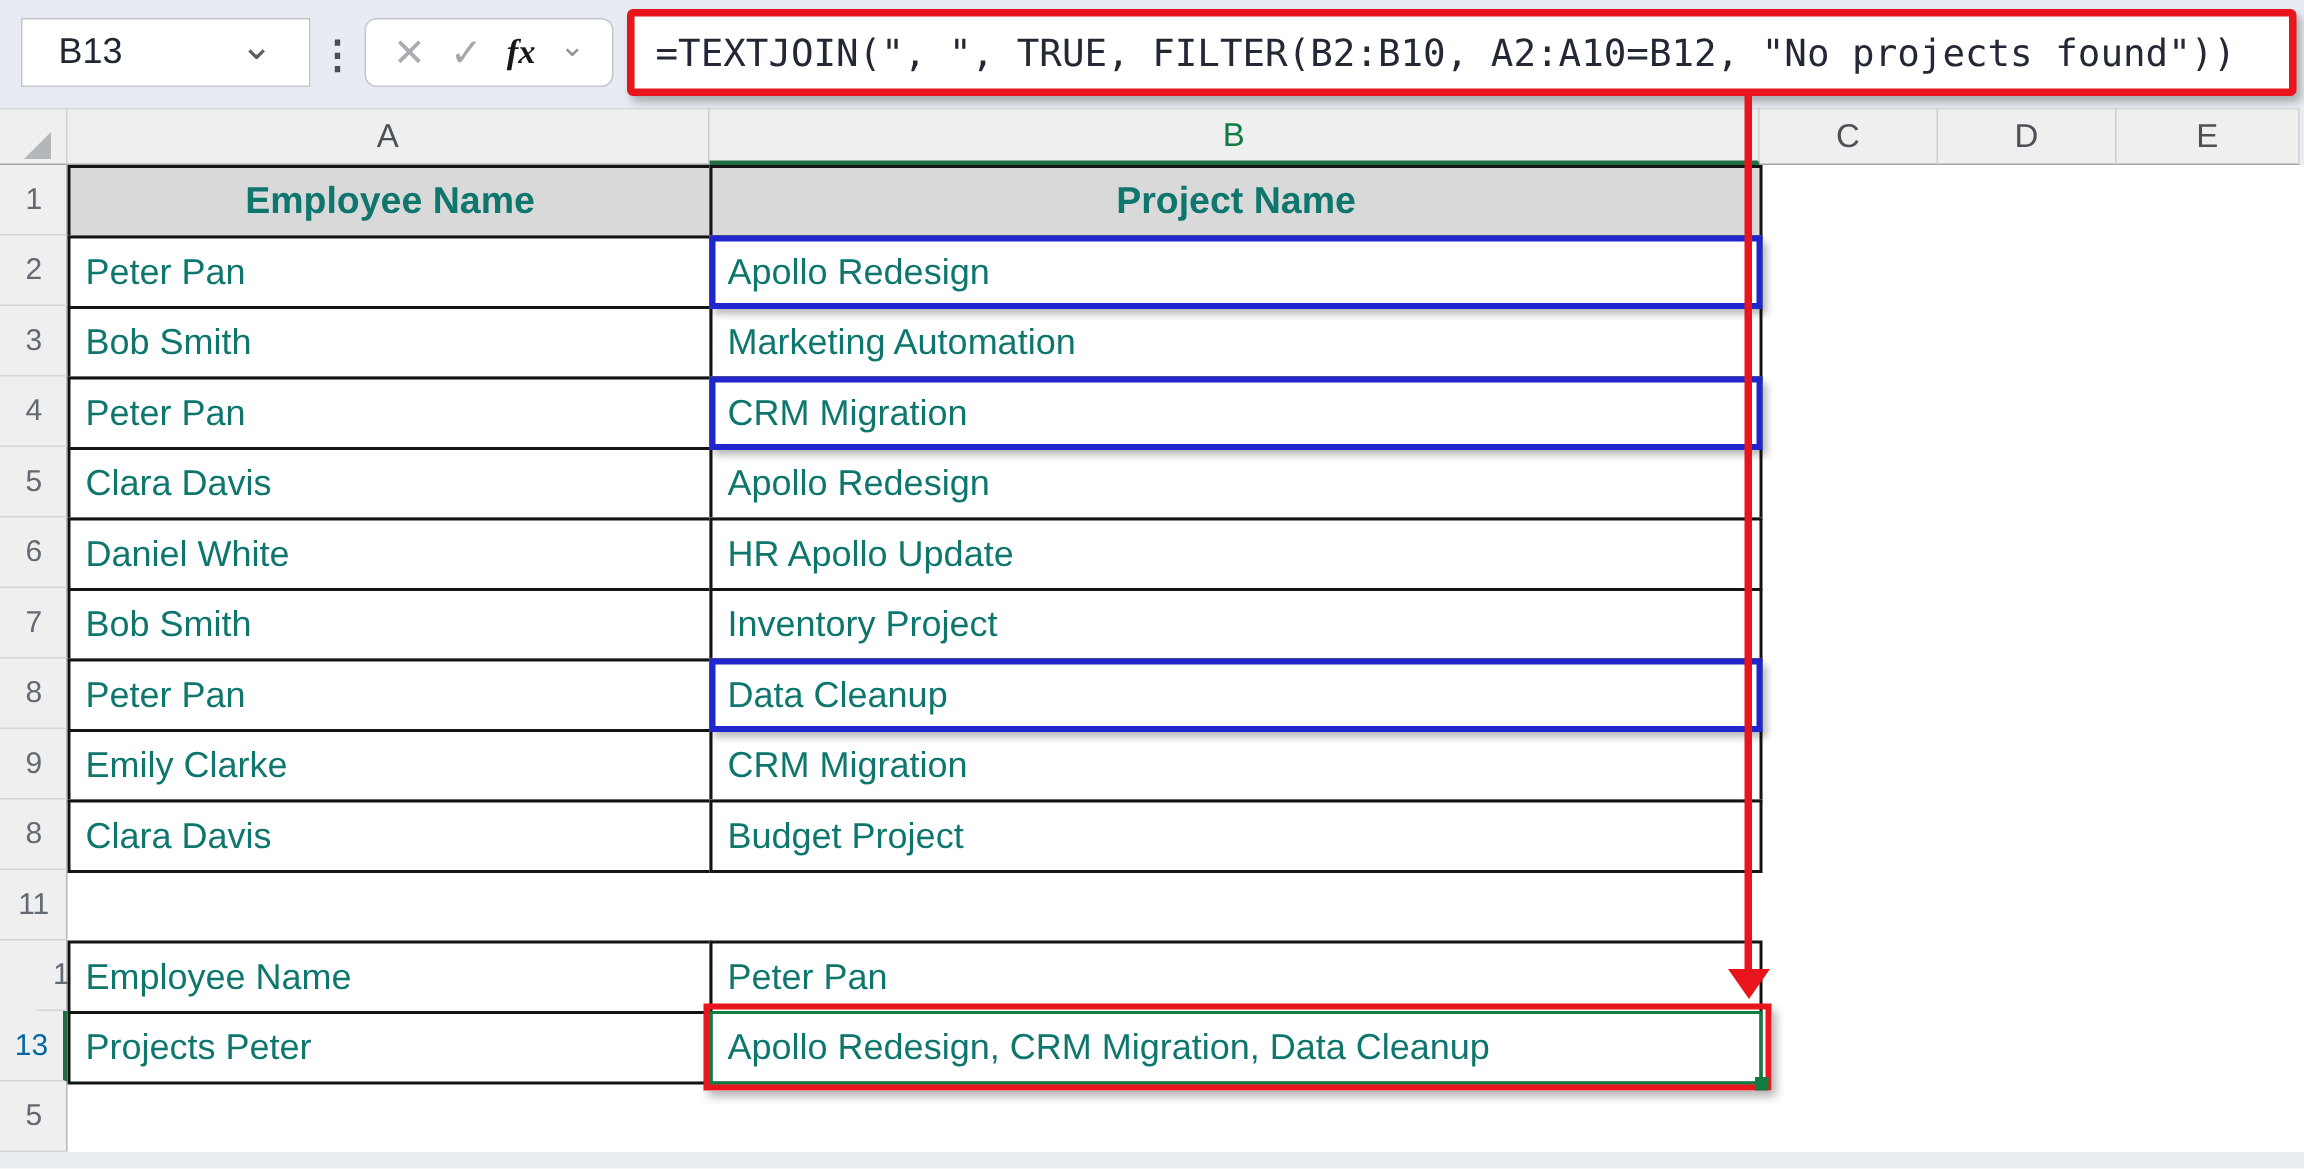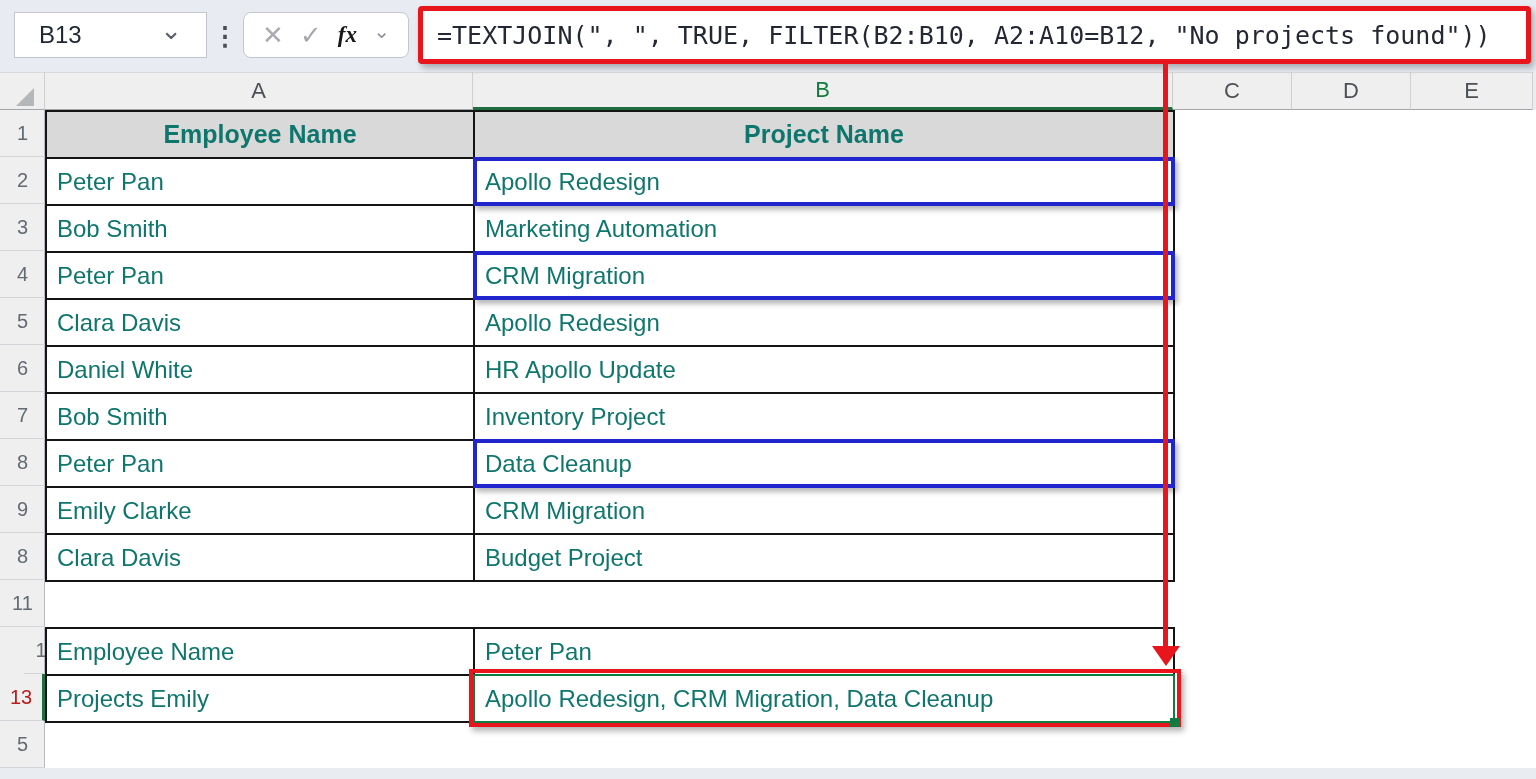--- a/index.html
+++ b/index.html
@@ -33,21 +33,21 @@
           font-size:22px;color:#4c5157;border-right:1px solid #cfcfcf;border-bottom:1px solid #a2a6ab;z-index:2;}
   .colhdr.selected{color:#107c41;border-bottom:3px solid #1e6e42;font-weight:400;}
   #corner{left:0;top:72px;width:45px;height:38px;border-right:1px solid #cfcfcf;border-bottom:1px solid #a2a6ab;z-index:2;}
   #corner .tri{position:absolute;left:16px;top:16px;width:0;height:0;
                border-left:18px solid transparent;border-bottom:18px solid #b4b7ba;}
 
   
   #rowstrip{left:0;top:110px;width:45px;height:658px;background:#efefef;border-right:1px solid #b7babe;z-index:2;}
   .rowhdr{left:0;width:45px;height:47px;display:flex;align-items:center;justify-content:center;
           font-size:20px;color:#636a72;border-bottom:1px solid #d2d5d9;z-index:2;}
-  .rowhdr.selected{color:#b91c1c;border-right:3px solid #1e6e42;}
+  .rowhdr.selected{color:#0369a1;border-right:3px solid #1e6e42;}
 
   
   #sheet{left:45px;top:110px;width:1491px;height:658px;background:#fff;z-index:1;}
   .cell{border:2px solid #141414;background:#fff;display:flex;align-items:center;
         padding:0 10px;font-size:24px;color:#0f766e;white-space:nowrap;overflow:hidden;z-index:2;}
   .cell.hdr{background:#d9d9d9;font-weight:700;justify-content:center;font-size:25px;}
   .colA{left:45px;width:430px;}
   .colB{left:473px;width:702px;}
   .h49{height:49px;}
 
@@ -129,21 +129,21 @@
 <div class="abs cell colB h49" style="top:392px;">Inventory Project</div>
 <div class="abs cell colA h49" style="top:439px;">Peter Pan</div>
 <div class="abs cell colB h49" style="top:439px;">Data Cleanup</div>
 <div class="abs cell colA h49" style="top:486px;">Emily Clarke</div>
 <div class="abs cell colB h49" style="top:486px;">CRM Migration</div>
 <div class="abs cell colA h49" style="top:533px;">Clara Davis</div>
 <div class="abs cell colB h49" style="top:533px;">Budget Project</div>
 
 <div class="abs cell colA h49" style="top:627px;">Employee Name</div>
 <div class="abs cell colB h49" style="top:627px;">Peter Pan</div>
-<div class="abs cell colA h49" style="top:674px;">Projects Emily</div>
+<div class="abs cell colA h49" style="top:674px;">Projects Peter</div>
 <div class="abs cell colB h49" style="top:674px;">Apollo Redesign, CRM Migration, Data Cleanup</div>
 
 <div id="selborder" class="abs"></div>
 <div id="fillhandle" class="abs"></div>
 
 <div class="abs bluebox" style="top:157px;"></div>
 <div class="abs bluebox" style="top:251px;"></div>
 <div class="abs bluebox" style="top:439px;"></div>
 
 <div id="redline" class="abs"></div>

